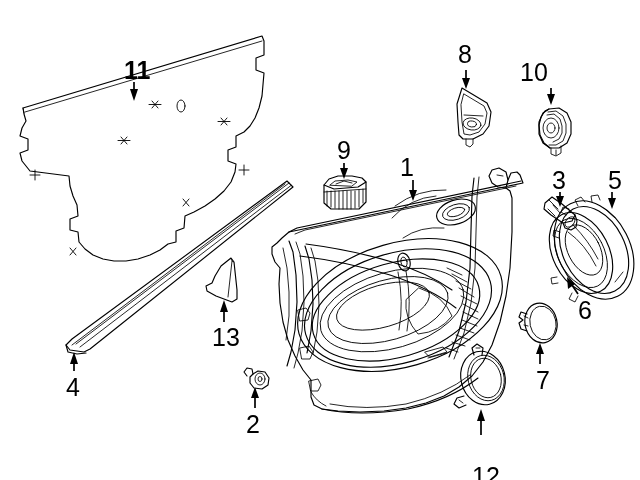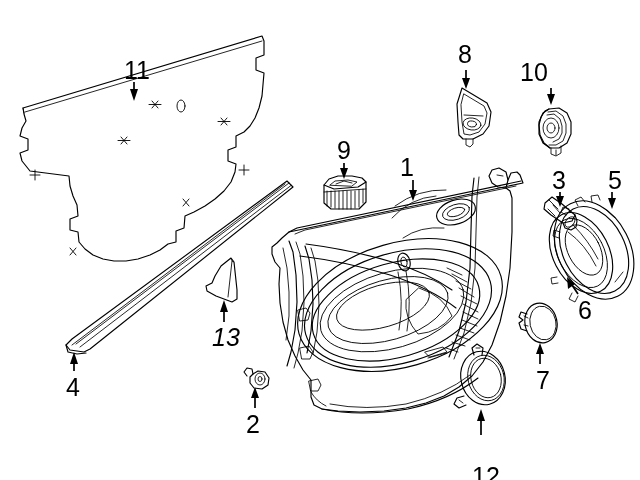--- a/index.html
+++ b/index.html
@@ -341,17 +341,17 @@
   <span class="cal" style="left:400px;top:155px;">1</span>
   <span class="cal" style="left:246px;top:412px;">2</span>
   <span class="cal" style="left:552px;top:168px;">3</span>
   <span class="cal" style="left:66px;top:375px;">4</span>
   <span class="cal" style="left:608px;top:168px;">5</span>
   <span class="cal" style="left:578px;top:298px;">6</span>
   <span class="cal" style="left:536px;top:368px;">7</span>
   <span class="cal" style="left:458px;top:42px;">8</span>
   <span class="cal" style="left:337px;top:138px;">9</span>
   <span class="cal" style="left:520px;top:60px;">10</span>
-  <span class="cal" style="left:124px;top:58px;">11</span>
+  <span class="cal" style="left:124px;top:58px;font-weight:bold;">11</span>
   <span class="cal" style="left:472px;top:464px;">12</span>
-  <span class="cal" style="left:212px;top:325px;font-style:italic;">13</span>
+  <span class="cal" style="left:212px;top:325px;">13</span>
 
 </div>
 
 </body></html>

